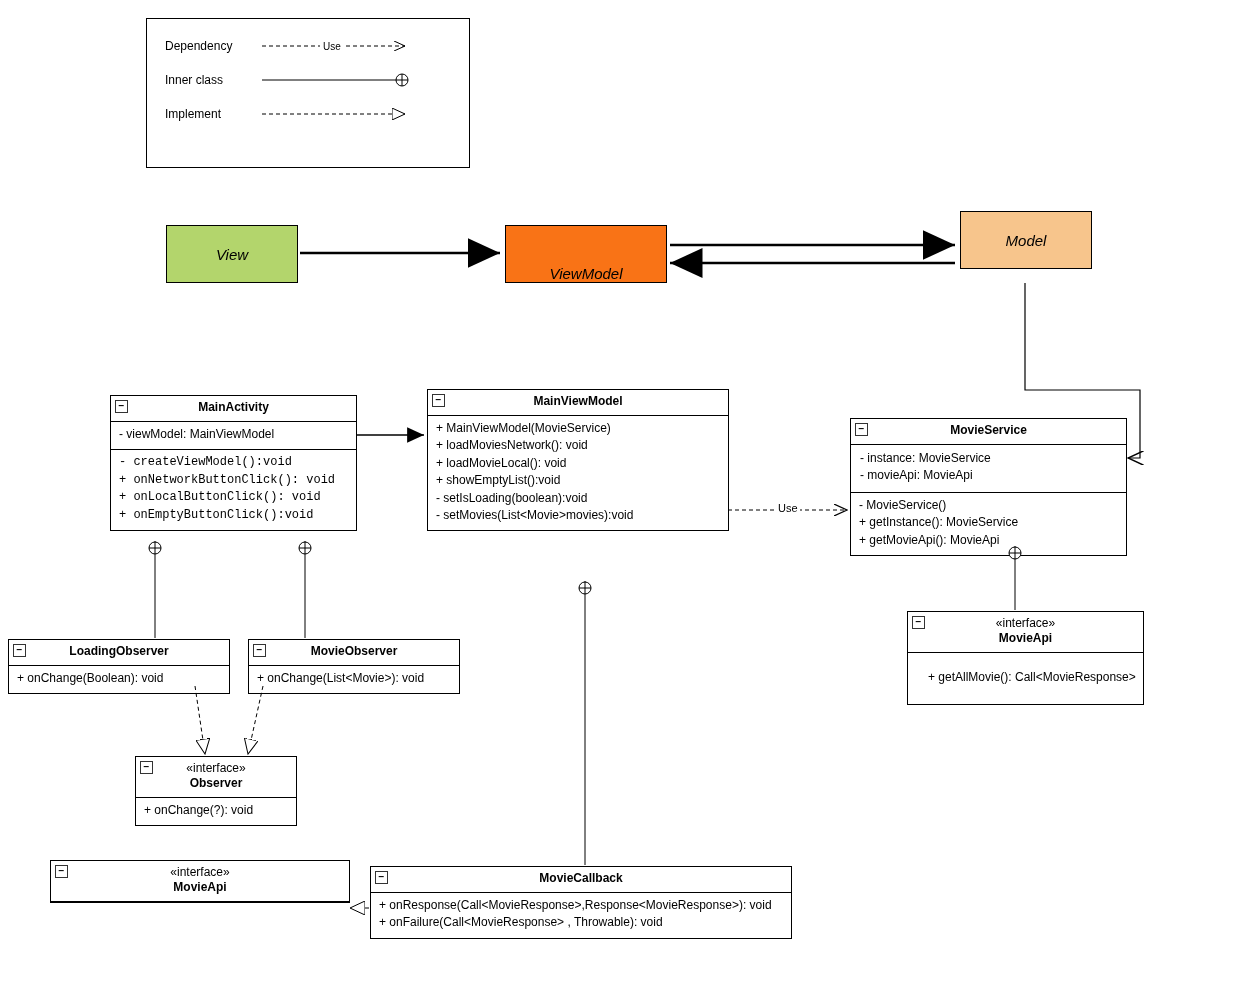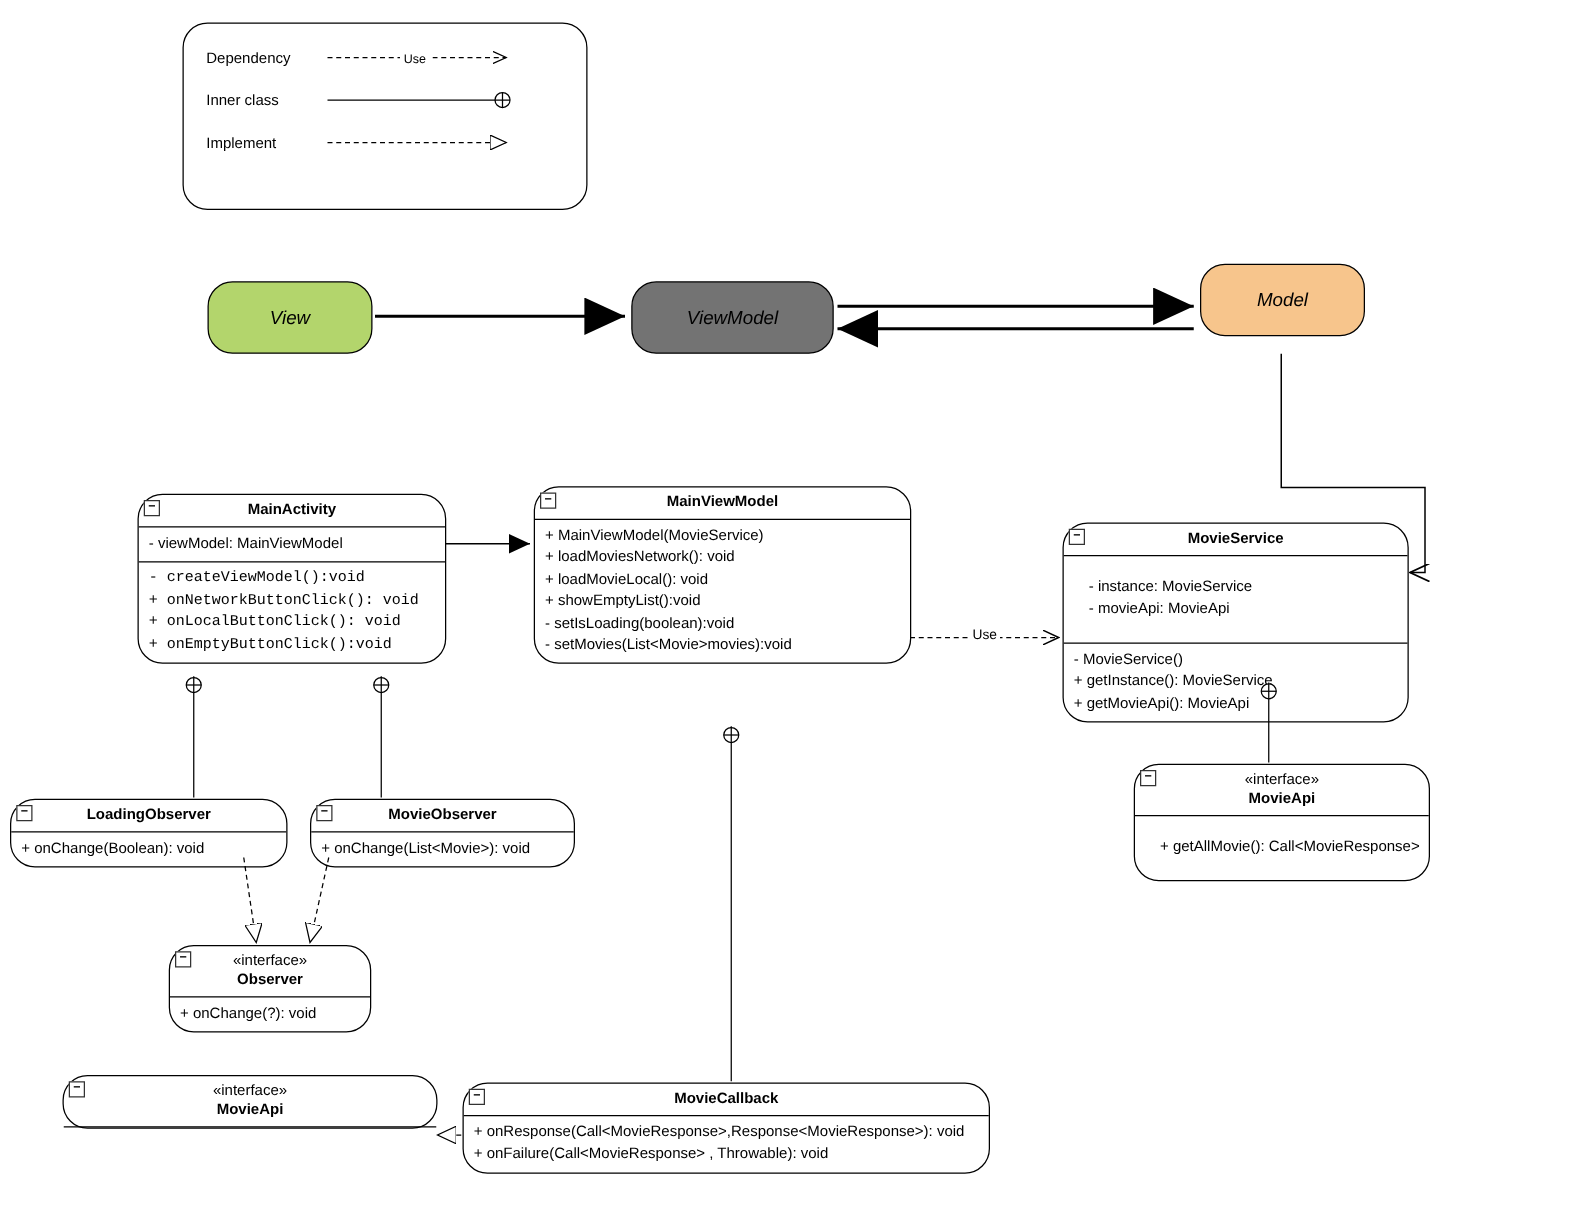--- a/index.html
+++ b/index.html
@@ -6,21 +6,21 @@
     margin: 0;
     padding: 0;
     font-family: Arial, Helvetica, sans-serif;
     font-size: 12px;
     background: #fff;
     color: #000;
     width: 1256px;
     height: 985px;
     position: relative;
   }
-  .abs { position: absolute; border-radius: 20px; }
+  .abs { position: absolute; }
   .legend {
     border: 1px solid #000;
     background: #fff;
     padding: 10px 18px 10px 18px;
   }
   .legend-row {
     display: flex;
     align-items: center;
     height: 34px;
   }
@@ -33,21 +33,21 @@
   .mvvm-box {
     border: 1px solid #000;
     display: flex;
     align-items: center;
     justify-content: center;
     font-size: 15px;
     height: 56px;
     font-style: italic;
   }
   .view-box { background: #b3d56c; }
-  .vm-box { background: #737373; }
+  .vm-box { background: #f97316; align-items: flex-end; }
   .model-box { background: #f7c58c; }
   .uml {
     border: 1px solid #000;
     background: #fff;
   }
   .uml-title {
     border-bottom: 1px solid #000;
     text-align: center;
     font-weight: bold;
     padding: 4px 6px 6px 6px;
@@ -169,21 +169,21 @@
 - setMovies(List&lt;Movie&gt;movies):void</pre>
     </div>
 </div>
 
 <div class="uml abs" style="left:850px; top:418px; width:275px;">
   <div class="uml-title">
     <span class="collapse">−</span>
     <span>MovieService</span>
   </div>
   <div class="uml-sec">
-      <pre style="margin:12px;font-family:inherit;">- instance: MovieService
+      <pre style="margin:1px;font-family:inherit;">- instance: MovieService
 - movieApi: MovieApi</pre>
     </div>
   <div class="uml-sec">
       <pre style="margin:0;font-family:inherit;">- MovieService()
 + getInstance(): MovieService
 + getMovieApi(): MovieApi</pre>
     </div>
 </div>
 
 <div class="uml abs" style="left:8px; top:639px; width:220px;">

